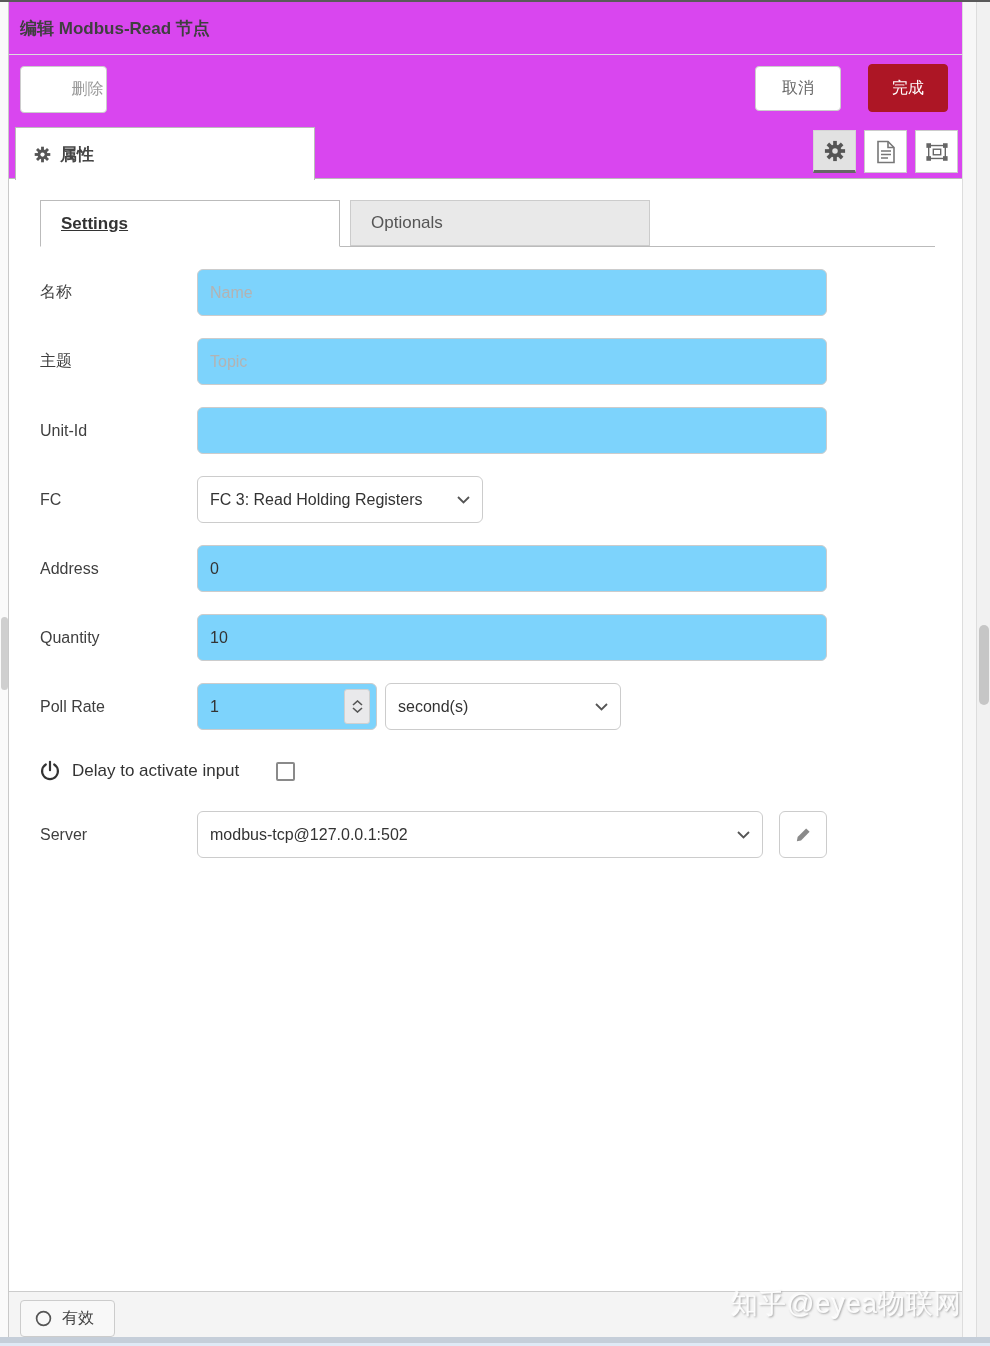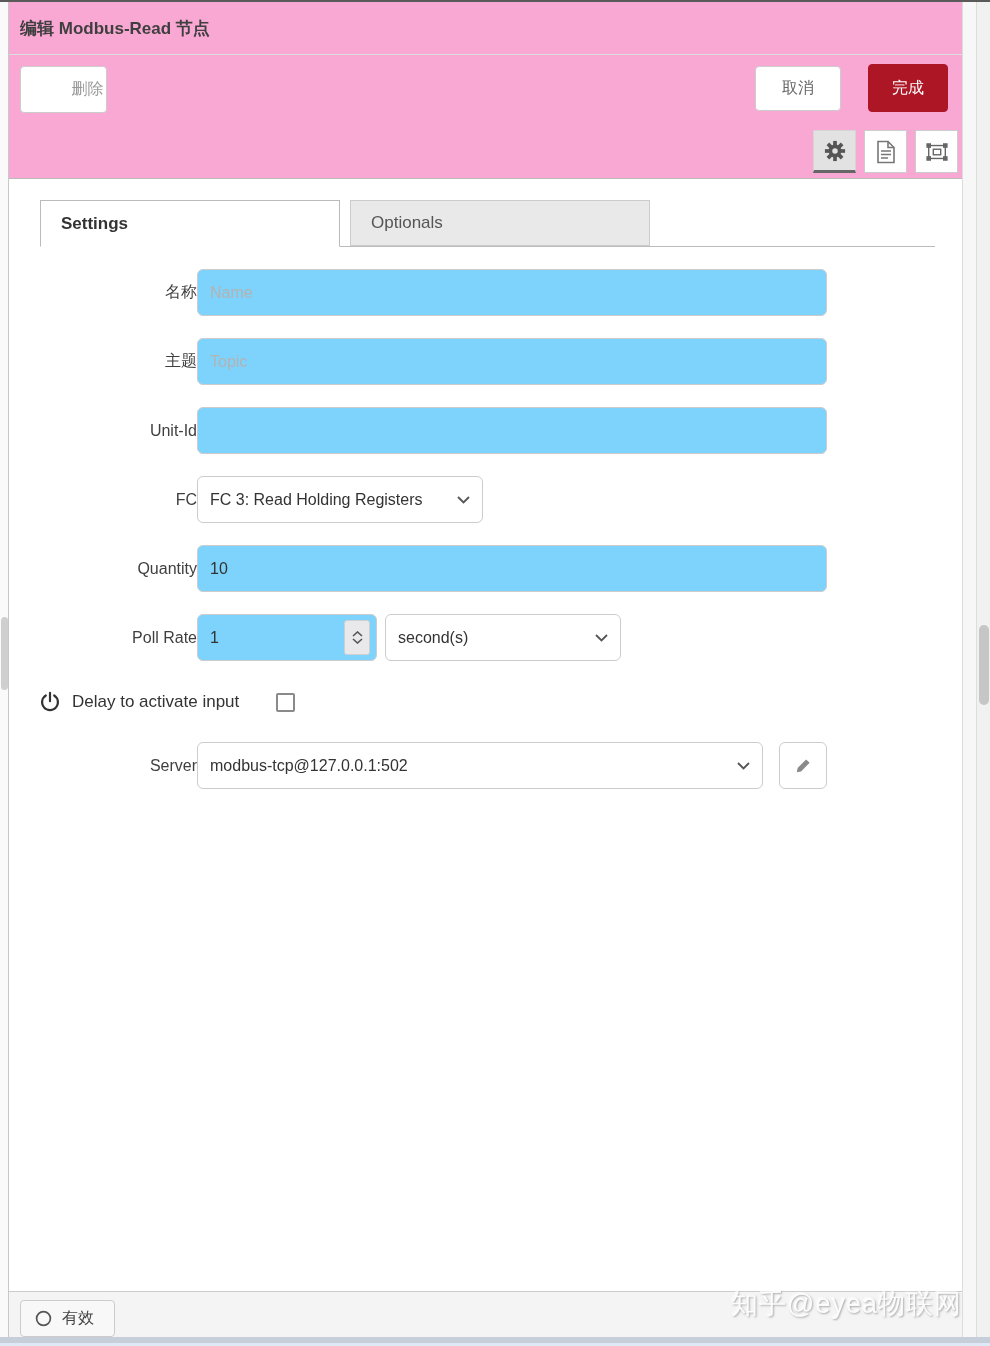--- a/index.html
+++ b/index.html
@@ -12,21 +12,21 @@
   
   .left-strip { position:absolute; left:0; top:0; bottom:0; width:9px; background:#fafafa; border-right:1px solid #c9c9c9; z-index:20; }
   .left-scroll-thumb { position:absolute; left:1px; top:617px; width:7px; height:73px; background:#cfcfcf; border-radius:4px; }
   .right-gutter { position:absolute; right:14px; top:0; bottom:0; width:14px; background:#f7f7f7; border-left:1px solid #ddd; z-index:20; }
   .right-scrolltrack { position:absolute; right:0; top:0; bottom:0; width:14px; background:#f1f1f1; border-left:1px solid #ddd; z-index:20; }
   .right-scroll-thumb { position:absolute; left:2px; top:625px; width:10px; height:80px; background:#c6c6c6; border-radius:5px; }
 
   .dialog { position:absolute; left:9px; top:2px; width:953px; height:1344px; background:#fff; }
 
   
-  .hdr { background:#f9a8d4; }
+  .hdr { background:#d946ef; }
   .title-bar { height:53px; border-bottom:1px solid #ddd; display:flex; align-items:center; padding-left:11px; }
   .title-bar h1 { font-size:17px; font-weight:bold; color:#3f3f3f; }
   .action-row { position:relative; height:71px; }
   .btn { border:1px solid #ccc; background:#fff; border-radius:4px; font-size:16px; cursor:pointer;
          font-family:inherit; }
   .btn-delete { position:absolute; left:11px; top:11px; width:87px; height:47px; color:#999;padding-left:48px; }
   .btn-cancel { position:absolute; right:121px; top:11px; width:86px; height:45px; color:#666; }
   .btn-done   { position:absolute; right:14px;  top:9px;  width:80px; height:48px; color:#fff; background:#AD1625; border-color:#AD1625; }
   .tab-row { position:relative; height:53px; }
   .prop-tab { position:absolute; left:6px; bottom:-1px; width:300px; height:53px; background:#fff;
@@ -35,25 +35,25 @@
   .hdr-icons { position:absolute; right:4px; top:4px; display:flex; gap:8px; }
   .icon-btn { width:43px; height:43px; background:#fff; border:1px solid #ccc; display:flex; align-items:center; justify-content:center; cursor:pointer; }
   .icon-btn.selected { background:#e2e2e2; border-color:#d5d5d5; border-bottom:3px solid #666; }
   .hdr-bottom { position:absolute; left:0; right:0; bottom:0; height:1px; background:#bbb; }
 
   
   .content { position:absolute; left:0; top:178px; width:953px; height:1113px; background:#fff; padding:19px 0 0 31px; }
 
   .subtabs { width:895px; border-bottom:1px solid #bbb; display:flex; align-items:flex-end; height:48px; position:relative; }
   .subtab { width:300px; height:47px; display:flex; align-items:center; padding-left:20px; font-size:17px; cursor:pointer; }
-  .subtab.active { background:#fff; border:1px solid #bbb; border-bottom:1px solid #fff; margin-bottom:-1px; font-weight:bold; color:#333; }
+  .subtab.active { background:#fff; border:1px solid #bbb; border-bottom:1px solid #fff; margin-bottom:-1px; font-weight:bold; color:#333;text-decoration:underline; }
   .subtab.inactive { background:#e9e9e9; border:1px solid #ccc; border-left:none; height:46px; color:#555; margin-left:10px; border-left:1px solid #ccc; }
 
   .form-row { display:flex; align-items:center; margin-top:22px; height:47px; }
-  .form-row .lbl { width:157px; font-size:16px; color:#3f3f3f; flex:none;text-align:right; }
+  .form-row .lbl { width:157px; font-size:16px; color:#3f3f3f; flex:none; }
   .tin { height:47px; border:1px solid #ccc; border-radius:6px; font-size:16px; padding:0 12px; color:#333;
          font-family:inherit; background:#7dd3fc; }
   .tin::placeholder { color:#b3b3b3; }
   .w-full { width:630px; }
 
   .fakesel { height:47px; border:1px solid #ccc; border-radius:6px; background:#fff; display:flex; align-items:center;
              justify-content:space-between; padding:0 12px 0 12px; font-size:16px; color:#333; cursor:pointer; }
 
   .num-wrap { position:relative; width:180px; }
   .num-wrap input { width:180px; }
@@ -99,20 +99,35 @@
     </div>
 
     <div class="action-row">
       <button class="btn btn-delete">删除</button>
       <button class="btn btn-cancel">取消</button>
       <button class="btn btn-done">完成</button>
     </div>
 
     <div class="tab-row">
       <div class="hdr-bottom"></div>
+      <div class="prop-tab">
+        <span>
+          <svg width="17" height="17" viewBox="0 0 24 24">
+            <g fill="#555">
+              <rect x="10" y="1" width="4" height="22"></rect>
+              <rect x="1" y="10" width="22" height="4"></rect>
+              <rect x="10" y="1" width="4" height="22" transform="rotate(45 12 12)"></rect>
+              <rect x="10" y="1" width="4" height="22" transform="rotate(-45 12 12)"></rect>
+              <circle cx="12" cy="12" r="7"></circle>
+              <circle cx="12" cy="12" r="3" fill="#fff"></circle>
+            </g>
+          </svg>
+        </span>
+        <span class="tab-label">属性</span>
+      </div>
       <div class="hdr-icons">
         <div class="icon-btn selected">
           <span>
             <svg width="22" height="22" viewBox="0 0 24 24">
               <g fill="#555">
                 <rect x="10" y="1" width="4" height="22"></rect>
                 <rect x="1" y="10" width="22" height="4"></rect>
                 <rect x="10" y="1" width="4" height="22" transform="rotate(45 12 12)"></rect>
                 <rect x="10" y="1" width="4" height="22" transform="rotate(-45 12 12)"></rect>
                 <circle cx="12" cy="12" r="7"></circle>
@@ -179,20 +194,24 @@
       <div class="fakesel" style="width:286px">
         <span>FC 3: Read Holding Registers</span>
         <span>
           <svg width="13" height="8" viewBox="0 0 13 8" fill="none" stroke="#555" stroke-width="1.8">
               <path d="M1 1l5.5 5.5L12 1"></path>
             </svg>
         </span>
       </div>
     </div>
 
+    <div class="form-row">
+      <span class="lbl">Address</span>
+      <input class="tin w-full" type="text" value="0" style="">
+    </div>
 
     <div class="form-row">
       <span class="lbl">Quantity</span>
       <input class="tin w-full" type="text" value="10" style="">
     </div>
 
     <div class="form-row">
       <span class="lbl">Poll Rate</span>
       <div class="num-wrap">
         <input class="tin" type="text" value="1" style="">

